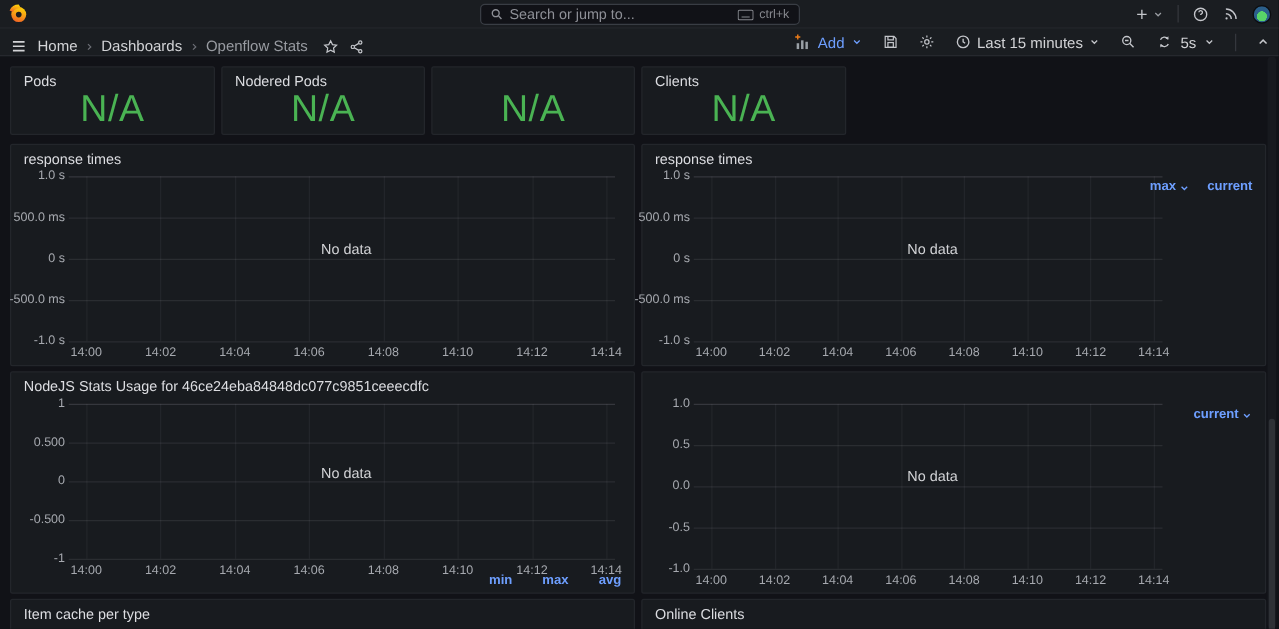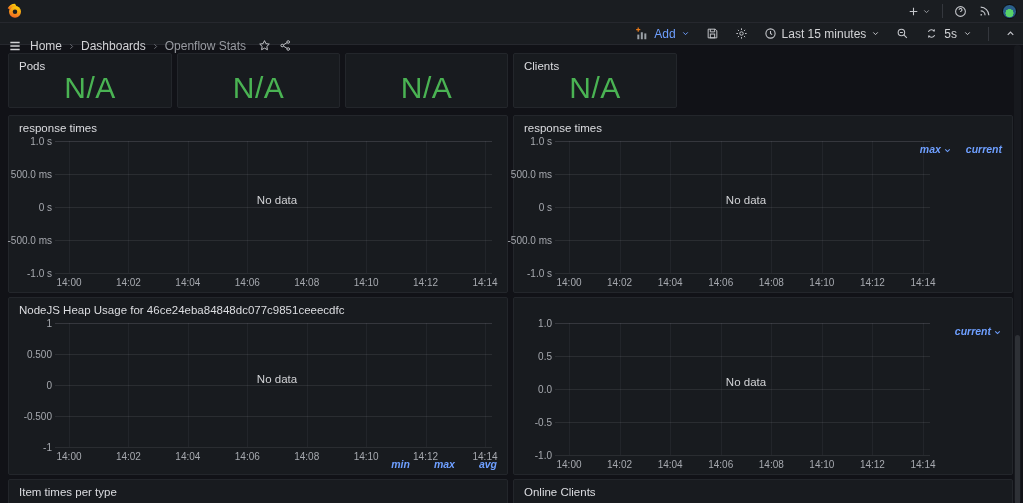--- a/index.html
+++ b/index.html
@@ -34,21 +34,21 @@
   .searchbox .shortcut { margin-left:auto; display:flex; align-items:center; gap:4px; font-size:10px; color:#85878d; }
   .tb-right { position:absolute; right:6px; top:0; height:22px; display:flex; align-items:center; gap:11px; }
   .tb-item { display:flex; align-items:center; gap:2px; cursor:pointer; }
   .vdiv { width:1px; height:14px; background:#34373d; }
   .avatar {
     width:15px; height:15px; border-radius:50%;
     background:radial-gradient(circle at 50% 62%, #58d368 0 38%, #2b5f8a 40% 100%);
     border:1px solid #0c0d0f; cursor:pointer;
   }
 
-  #toolbar .left { position:absolute; left:8px; top:16px; height:21px; display:flex; align-items:flex-start; gap:8px; }
+  #toolbar .left { position:absolute; left:8px; top:0; height:21px; display:flex; align-items:flex-end; gap:8px; }
   .crumbs { display:flex; align-items:center; gap:5px; font-size:12px; }
   .crumb { color:#d2d3d6; cursor:pointer; white-space:nowrap; }
   .crumb.current { color:#989ba1; }
   #toolbar .right { position:absolute; right:7px; top:0; height:21px; display:flex; align-items:center; gap:16px; }
   .tool-btn { display:flex; align-items:center; gap:5px; cursor:pointer; font-size:12px; color:#d2d3d6; white-space:nowrap; }
   .add-label { color:#6e9fff; font-weight:400; font-size:12px; }
 
   
   .panel {
     position:absolute; background:#181b1f;
@@ -71,21 +71,21 @@
   .c-right .chart-plot { top:25px; left:55px; right:89px; bottom:19px; }
 
   .grid-h { position:absolute; left:-14px; right:-7px; height:1px; background:rgba(204,204,220,0.10); }
   .grid-h.first { background:rgba(204,204,220,0.16); }
   .grid-v { position:absolute; top:0; bottom:0; width:1px; background:rgba(204,204,220,0.06); }
   .y-label { position:absolute; right:calc(100% + 17px); transform:translateY(-50%); font-size:10px; color:#a6a9af; white-space:nowrap; }
   .x-label { position:absolute; top:calc(100% + 4px); transform:translateX(-50%); font-size:10px; color:#a6a9af; white-space:nowrap; }
   .no-data { position:absolute; left:50%; top:45%; transform:translate(-50%,-50%); font-size:11.5px; color:#d2d3d6; }
   .legend-right  { position:absolute; top:27px;  right:10px; display:flex; gap:14px; }
   .legend-bottom { position:absolute; bottom:4px; right:10px; display:flex; gap:24px; }
-  .legend-item { color:#6e9fff; font-size:10.5px; font-weight:700; display:inline-flex; align-items:flex-end; gap:2px; cursor:pointer; white-space:nowrap;font-style:italic; }
+  .legend-item { color:#6e9fff; font-size:10.5px; font-weight:700; display:inline-flex; align-items:flex-end; gap:2px; cursor:pointer; white-space:nowrap; }
 
   
   .scroll-track { position:absolute; top:45px; right:2px; width:7px; bottom:0; background:#17191e; border-radius:4px; }
   .scroll-thumb { position:absolute; left:1px; width:5px; top:290px; height:213px; background:#2e3136; border-radius:3px; }
 </style>
 </head>
 <body>
 
 <div id="topbar">
   <div class="logo">
@@ -95,20 +95,34 @@
           <stop offset="0" stop-color="#f05a28"></stop>
             <stop offset="1" stop-color="#fbca0a"></stop>
         </linearGradient>
       </defs>
       <circle cx="12" cy="13" r="9" fill="url(#glg)"></circle>
       <path d="M12 1 L15 6 A8 8 0 0 0 5 10 L1 8 A12 12 0 0 1 12 1 Z" fill="url(#glg)"></path>
       <circle cx="12" cy="13" r="3.4" fill="#1a1d21"></circle>
     </svg>
   </div>
 
+  <div class="searchbox">
+    <svg width="11" height="11" viewBox="0 0 24 24" fill="none" stroke="#8e9097" stroke-width="2.4">
+        <circle cx="10" cy="10" r="6"></circle>
+        <path d="M15 15l5 5"></path>
+      </svg>
+    <span class="ph">Search or jump to...</span>
+    <span class="shortcut">
+      <svg width="13" height="10" viewBox="0 0 24 16" fill="none" stroke="#85878d" stroke-width="1.6">
+          <rect x="1" y="1" width="22" height="14" rx="2"></rect>
+          <path d="M5 5h.01M9 5h.01M13 5h.01M17 5h.01M6 11h12"></path>
+        </svg>
+      <span>ctrl+k</span>
+    </span>
+  </div>
 
   <div class="tb-right">
     <span class="tb-item">
       <svg width="13" height="13" viewBox="0 0 24 24" fill="none" stroke="#c4c6cb" stroke-width="2">
           <path d="M12 5v14M5 12h14"></path>
         </svg>
       <svg width="9" height="9" viewBox="0 0 24 24" fill="none" stroke="#9a9da3" stroke-width="2.6">
           <path d="M6 9l6 6 6-6"></path>
         </svg>
     </span>
@@ -219,20 +233,21 @@
   </div>
 </div>
 
 <div id="dashboard" style="position:absolute;left:0;top:45px;right:0;bottom:0;">
 
   <div class="panel" style="left:8px;top:8px;width:164px;height:55px;">
     <div class="panel-title">Pods</div>
     <div class="stat-value" style="color:#4ab353">N/A</div>
   </div>
   <div class="panel" style="left:177px;top:8px;width:163px;height:55px;">
+    <div class="panel-title">Nodered Pods</div>
     <div class="stat-value" style="color:#4ab353">N/A</div>
   </div>
   <div class="panel" style="left:345px;top:8px;width:163px;height:55px;">
     <div class="stat-value" style="color:#4ab353">N/A</div>
   </div>
   <div class="panel" style="left:513px;top:8px;width:164px;height:55px;">
     <div class="panel-title">Clients</div>
     <div class="stat-value" style="color:#4ab353">N/A</div>
   </div>
 
@@ -302,21 +317,21 @@
       </div>
   <div class="legend-right">
         <span class="legend-item">max<svg width="9" height="9" viewBox="0 0 24 24" fill="none" stroke="#6e9fff" stroke-width="2.8">
             <path d="M6 9l6 6 6-6"></path>
           </svg></span>
         <span class="legend-item">current</span>
       </div>
     </div>
 
   <div class="panel c-left has-blegend" style="left:8px;top:252px;width:500px;height:178px;">
-    <div class="panel-title">NodeJS Heap Usage for 46ce24eba84848dc077c9851ceeecdfc</div>
+    <div class="panel-title">NodeJS Stats Usage for 46ce24eba84848dc077c9851ceeecdfc</div>
     <div class="chart-plot">
         <div class="grid-h first" style="top: 0%;"></div>
         <div class="y-label" style="top: 0%;">1</div>
         <div class="grid-h" style="top: 25%;"></div>
         <div class="y-label" style="top: 25%;">0.500</div>
         <div class="grid-h" style="top: 50%;"></div>
         <div class="y-label" style="top: 50%;">0</div>
         <div class="grid-h" style="top: 75%;"></div>
         <div class="y-label" style="top: 75%;">-0.500</div>
         <div class="grid-h" style="top: 100%;"></div>
@@ -377,21 +392,21 @@
         <div class="no-data">No data</div>
       </div>
   <div class="legend-right">
         <span class="legend-item">current<svg width="9" height="9" viewBox="0 0 24 24" fill="none" stroke="#6e9fff" stroke-width="2.8">
             <path d="M6 9l6 6 6-6"></path>
           </svg></span>
       </div>
     </div>
 
   <div class="panel" style="left:8px;top:434px;width:500px;height:100px;">
-    <div class="panel-title">Item times per type</div>
+    <div class="panel-title">Item cache per type</div>
   </div>
   <div class="panel" style="left:513px;top:434px;width:500px;height:100px;">
     <div class="panel-title">Online Clients</div>
   </div>
 </div>
 
 <div class="scroll-track">
   <div class="scroll-thumb"></div>
 </div>
 

